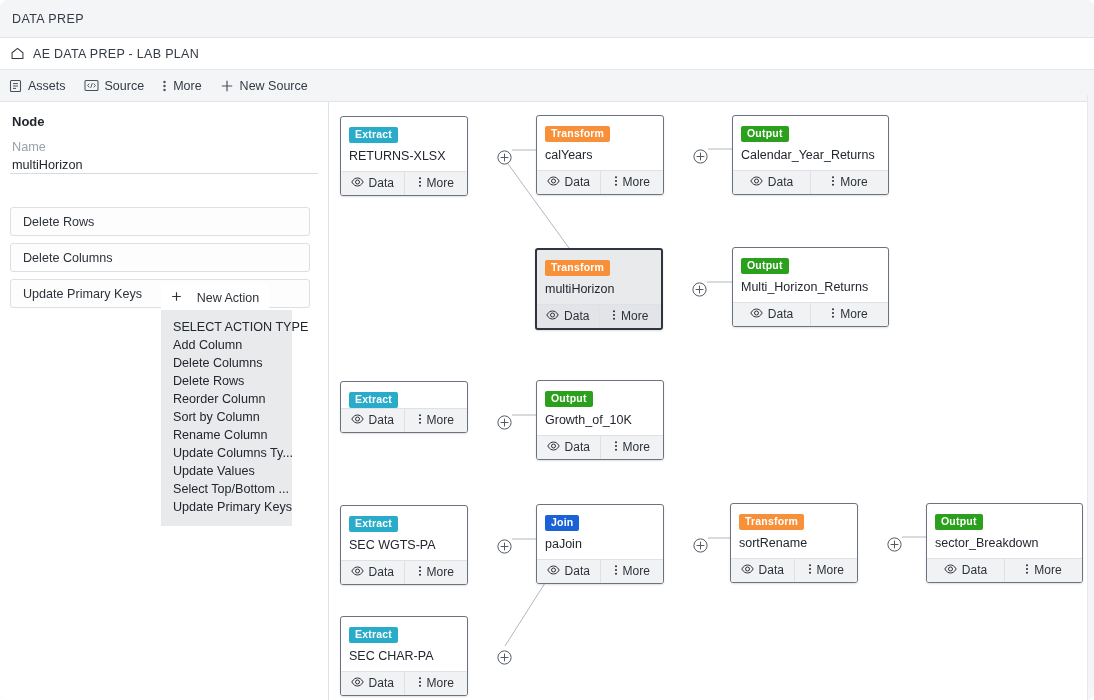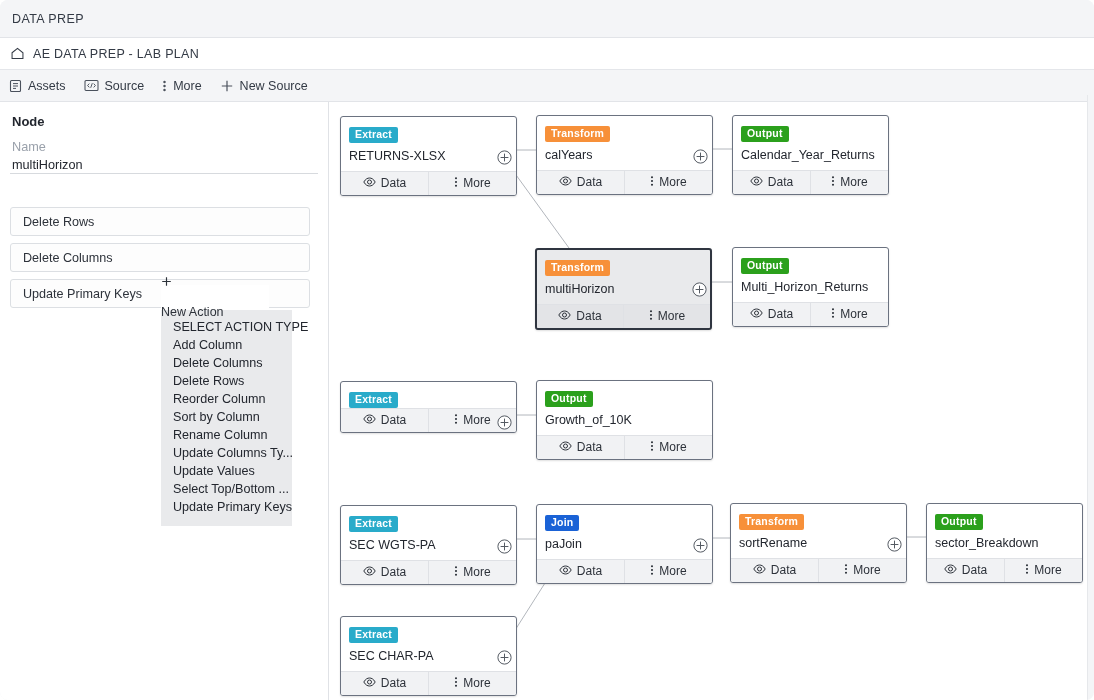--- a/index.html
+++ b/index.html
@@ -84,41 +84,41 @@
     padding-left: 12px; font-size: 12.6px; color: #2d323a;
     margin-bottom: 7px; cursor: pointer;
   }
 
   
   .dropdown-wrap {
     position: absolute; left: 161px; top: 183px; width: 153px; z-index: 30;
   }
   .new-action-btn {
     width: 108px; height: 25px; background: #ffffff;
-    display: flex; justify-content: center; gap: 15px;
-    font-size: 12.5px; color: #2d323a; cursor: pointer; flex-direction: column;
+    display: flex; align-items: center; justify-content: center; gap: 15px;
+    font-size: 12.5px; color: #2d323a; cursor: pointer;
   }
   .dropdown-menu {
     background: #e9eaec; padding: 8px 0 10px 0; width: 131px;
   }
   .menu-item {
     font-size: 12.6px; color: #22262e; line-height: 18px;
     padding: 0 10px 0 12px; cursor: pointer; white-space: nowrap;
   }
   .menu-item.header { cursor: default; }
 
   
   .canvas {
     position: relative; flex: 1; height: 605px;
     background: #ffffff; overflow: hidden;
   }
   .edges { position: absolute; inset: 0; width: 765px; height: 605px; }
 
   .node {
-    position: absolute; width: 177px;
+    position: absolute; width: 128px;
     background: #ffffff;
     border: 1.5px solid #6b7280;
     border-radius: 3px;
     box-shadow: 0 1px 2px rgba(0,0,0,.13);
     z-index: 5;
   }
   .node.selected { border-color: #2f3540; border-width: 2px; background: #e9eaec; }
   .node.wide { width: 157px; }
 
   .node-type { padding: 7px 8px 0 8px; }

